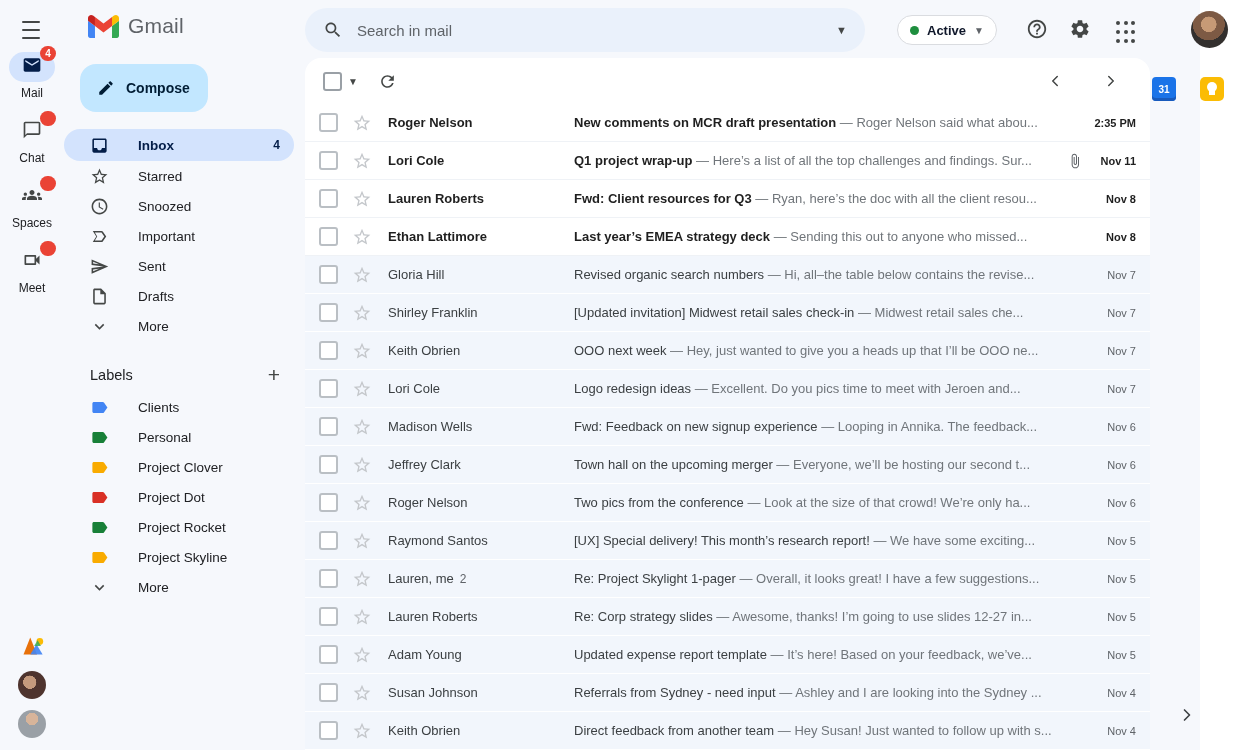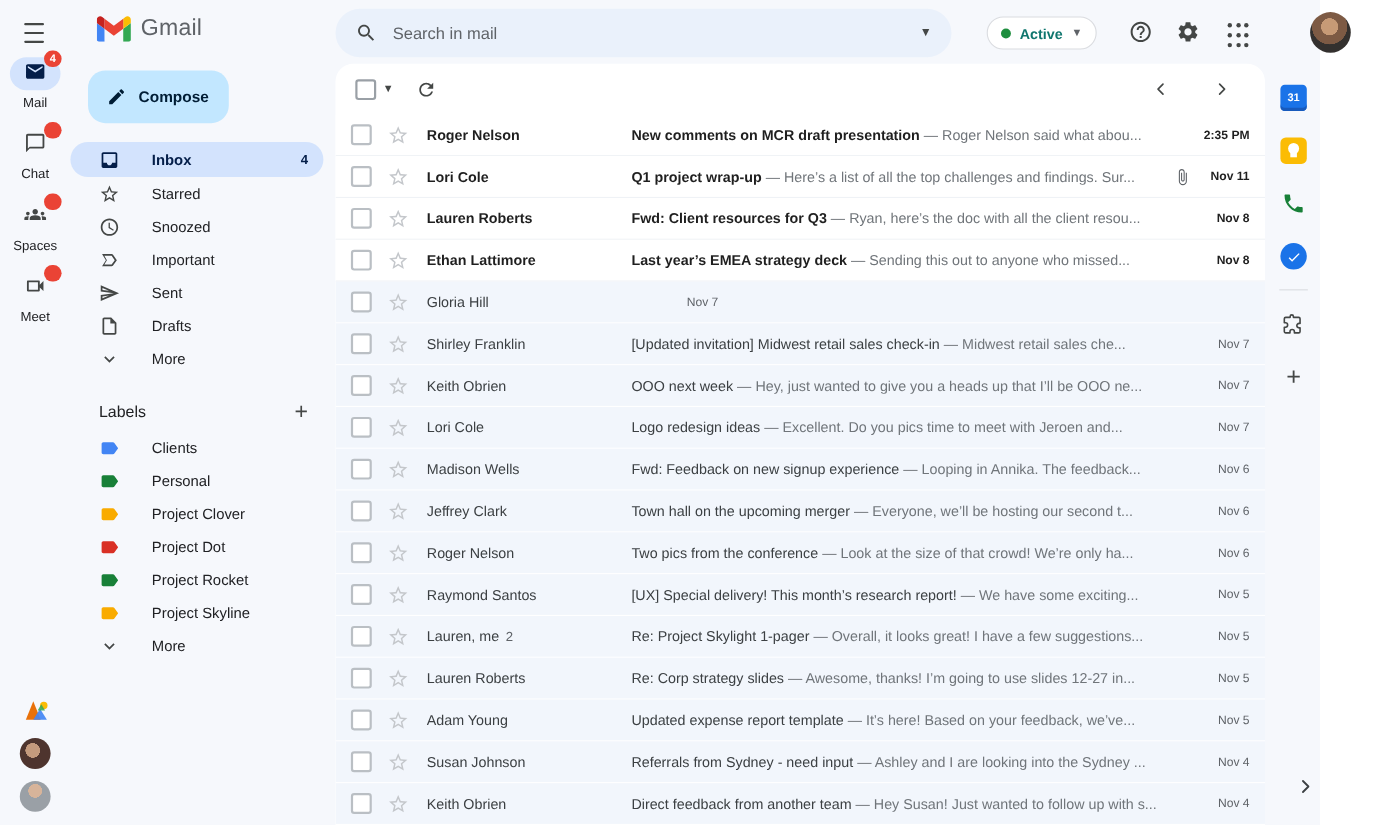--- a/index.html
+++ b/index.html
@@ -18,21 +18,21 @@
 
   .searchbar{position:absolute;left:305px;top:8px;width:560px;height:44px;border-radius:22px;
     background:#eaf1fb;display:flex;align-items:center;gap:14px;padding:0 18px;box-sizing:border-box;}
   .searchbar svg{width:20px;height:20px;color:#444746;flex:none;}
   .search-placeholder{flex:1;font-size:15px;color:#5f6368;}
   .search-caret{color:#444746;font-size:11px;}
 
   .status-pill{position:absolute;left:897px;top:15px;height:30px;border:1px solid #dadce0;
     border-radius:15px;background:#fff;display:flex;align-items:center;gap:8px;padding:0 12px;box-sizing:border-box;}
   .status-dot{width:9px;height:9px;border-radius:50%;background:#1e8e3e;}
-  .status-label{font-size:13px;color:#0f766e;font-weight:bold;}
+  .status-label{font-size:13px;color:#0f172a;font-weight:bold;}
   .status-caret{font-size:10px;color:#5f6368;}
 
   .hdr-icon{position:absolute;top:18px;width:24px;height:24px;color:#444746;cursor:pointer;}
   .hdr-icon svg{width:22px;height:22px;}
   .grid-icon{display:grid;grid-template-columns:repeat(3,4px);grid-gap:3.5px;padding:3px;box-sizing:content-box;}
   .grid-icon i{width:4px;height:4px;border-radius:50%;background:#444746;}
   .avatar{border-radius:50%;}
   .avatar-top{position:absolute;left:1191px;top:11px;width:37px;height:37px;
     background:radial-gradient(circle at 48% 36%,#c79a76 0 25%,#7d5a44 26% 52%,#33302e 53% 100%);}
 
@@ -95,21 +95,21 @@
   .subj{color:#3c4043;}
   .row.unread .subj{font-weight:bold;color:#1f1f1f;}
   .sep,.snippet{color:#70757a;}
   .meta{margin-left:10px;display:flex;align-items:center;gap:7px;flex:none;}
   .clip{width:16px;height:16px;color:#5f6368;display:flex;}
   .clip svg{width:16px;height:16px;}
   .date{font-size:11px;color:#5f6368;min-width:46px;text-align:right;white-space:nowrap;}
   .row.unread .date{color:#1f1f1f;font-weight:bold;}
 
   
-  .side{position:absolute;left:1152px;top:77px;width:48px;display:flex;flex-direction:column;align-items:center;gap:24px;}
+  .side{position:absolute;left:1152px;top:77px;width:48px;display:flex;flex-direction:row;align-items:center;gap:24px;}
   .side-btn{width:24px;height:24px;display:flex;align-items:center;justify-content:center;cursor:pointer;}
   .cal-icon{width:24px;height:24px;border-radius:4px;background:#1a73e8;color:#fff;font-size:10px;font-weight:bold;
     display:flex;align-items:center;justify-content:center;box-shadow:inset 0 -3px 0 #185abc;}
   .keep-icon{width:24px;height:24px;border-radius:5px;background:#fbbc04;position:relative;}
   .keep-icon::after{content:"";position:absolute;left:7px;top:5px;width:10px;height:10px;border-radius:50%;background:#fff;}
   .keep-icon::before{content:"";position:absolute;left:9px;top:14px;width:6px;height:4px;background:#fff;z-index:1;}
   .voice-icon svg{width:22px;height:22px;color:#188038;}
   .tasks-icon{width:24px;height:24px;border-radius:50%;background:#1a73e8;display:flex;align-items:center;justify-content:center;}
   .tasks-icon svg{width:15px;height:15px;color:#fff;}
   .addon-icon svg{width:22px;height:22px;color:#444746;}
@@ -461,20 +461,23 @@
     </span>
   </div>
         <div class="row read">
     <span class="cb"></span>
     <span class="row-star icon-slot"><svg viewBox="0 0 24 24" fill="currentColor">
               <path d="M22 9.24l-7.19-.62L12 2 9.19 8.63 2 9.24l5.46 4.73L5.82 21 12 17.27 18.18 21l-1.63-7.03L22 9.24zM12 15.4l-3.76 2.27 1-4.28-3.32-2.88 4.38-.38L12 6.1l1.71 4.04 4.38.38-3.32 2.88 1 4.28L12 15.4z"></path>
             </svg></span>
     <span class="sender">
       <span class="sender-name">Gloria Hill</span>
     </span>
+    <span class="subject-cell">
+      <span class="subj">Revised organic search numbers</span><span class="sep"> — </span><span class="snippet">Hi, all–the table below contains the revise...</span>
+    </span>
     <span class="meta">
       <span class="clip" hidden=""></span>
       <span class="date">Nov 7</span>
     </span>
   </div>
         <div class="row read">
     <span class="cb"></span>
     <span class="row-star icon-slot"><svg viewBox="0 0 24 24" fill="currentColor">
               <path d="M22 9.24l-7.19-.62L12 2 9.19 8.63 2 9.24l5.46 4.73L5.82 21 12 17.27 18.18 21l-1.63-7.03L22 9.24zM12 15.4l-3.76 2.27 1-4.28-3.32-2.88 4.38-.38L12 6.1l1.71 4.04 4.38.38-3.32 2.88 1 4.28L12 15.4z"></path>
             </svg></span>

